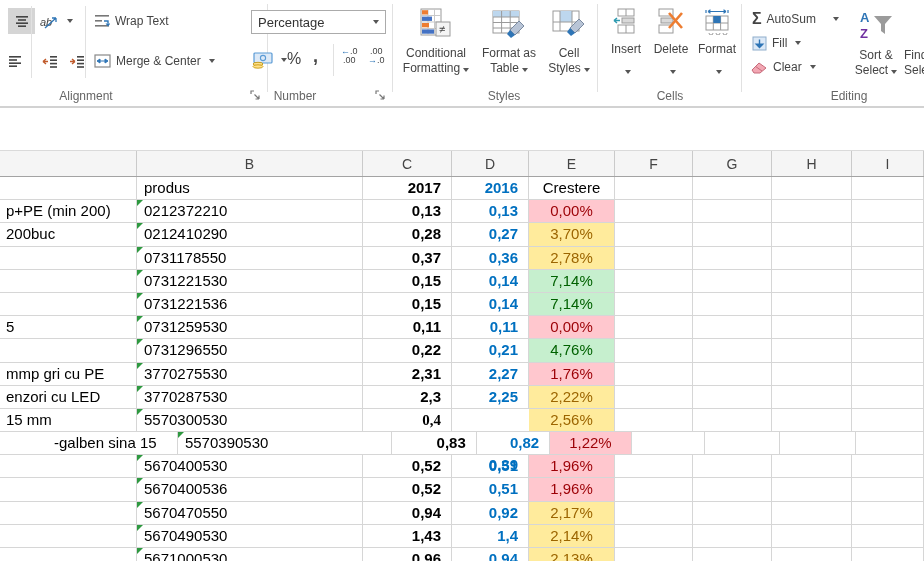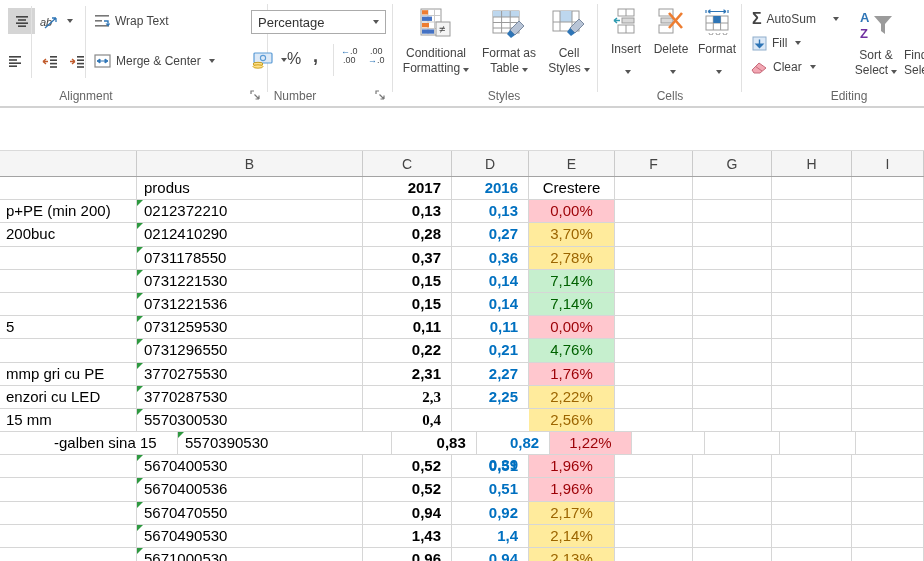--- a/index.html
+++ b/index.html
@@ -417,21 +417,21 @@
         <div class="cell c3" style="width: 77px;">2,27</div>
         <div class="cell c4 st-bad" style="width: 86px;">1,76%</div>
         <div class="cell c5" style="width: 78px;"></div>
         <div class="cell c6" style="width: 79px;"></div>
         <div class="cell c7" style="width: 80px;"></div>
         <div class="cell c8" style="width: 72px;"></div>
       </div>
       <div class="grid-row">
         <div class="cell c0" style="width: 137px;">enzori cu LED</div>
         <div class="cell c1" style="width: 226px;"><span class="tri"></span>3770287530</div>
-        <div class="cell c2" style="width: 89px; font-family: Liberation Serif, serif;">2,3</div>
+        <div class="cell c2" style="width: 89px;">2,3</div>
         <div class="cell c3" style="width: 77px;">2,25</div>
         <div class="cell c4 st-neutral" style="width: 86px;">2,22%</div>
         <div class="cell c5" style="width: 78px;"></div>
         <div class="cell c6" style="width: 79px;"></div>
         <div class="cell c7" style="width: 80px;"></div>
         <div class="cell c8" style="width: 72px;"></div>
       </div>
       <div class="grid-row">
         <div class="cell c0" style="width: 137px;">15 mm</div>
         <div class="cell c1" style="width: 226px;"><span class="tri"></span>5570300530</div>

